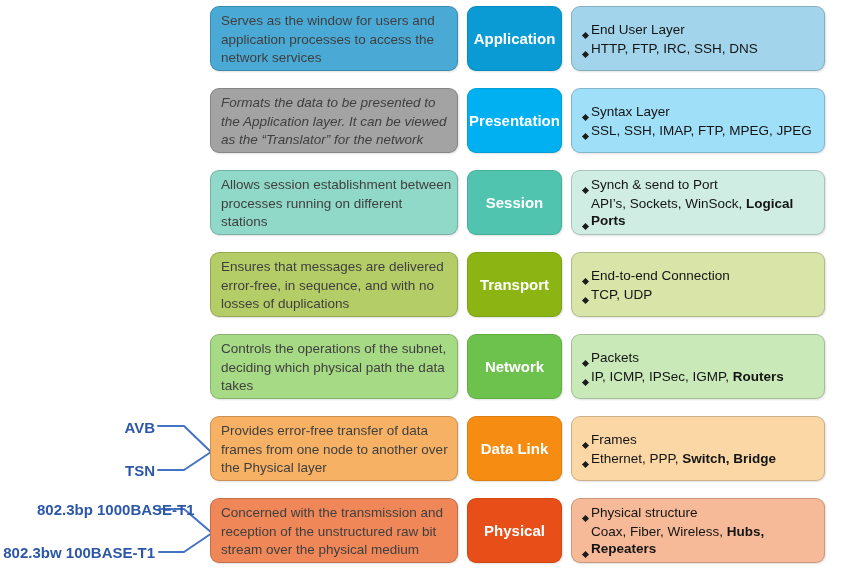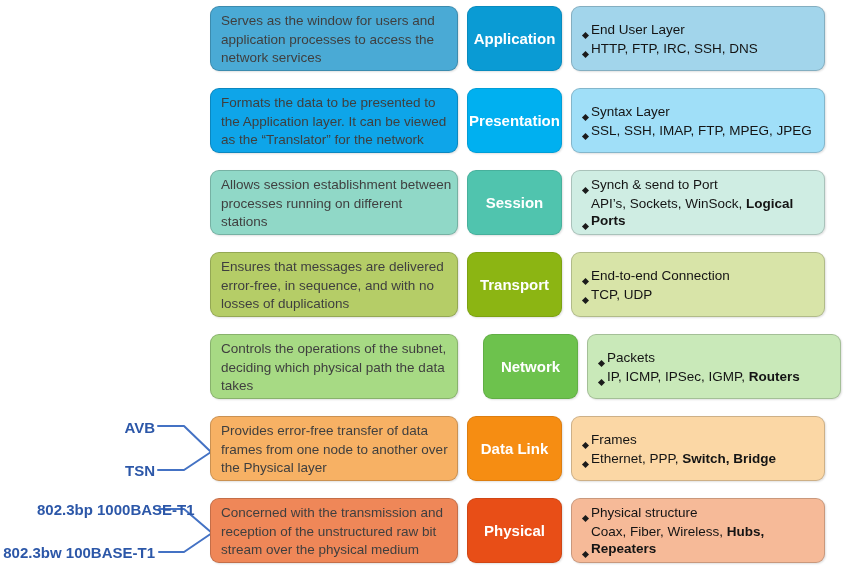--- a/index.html
+++ b/index.html
@@ -72,21 +72,21 @@
             <span><span>End User Layer</span></span>
           </div>
           <div class="bline">
             <span class="diamond"></span>
             <span><span>HTTP, FTP, IRC, SSH, DNS</span></span>
           </div>
         </div>
     </div>
 
     <div class="row">
-      <div class="desc" style="background: #0ea5e9;">Formats the data to be presented to the Application layer. It can be viewed as the “Translator” for the network</div>
+      <div class="desc" style="background: #a3a3a3; font-style: italic;">Formats the data to be presented to the Application layer. It can be viewed as the “Translator” for the network</div>
       <div class="label" style="background: rgb(0, 176, 240);">Presentation</div>
       <div class="right" style="background: rgb(160, 223, 248);">
           <div class="bline">
             <span class="diamond"></span>
             <span><span>Syntax Layer</span></span>
           </div>
           <div class="bline">
             <span class="diamond"></span>
             <span><span>SSL, SSH, IMAP, FTP, MPEG, JPEG</span></span>
           </div>
@@ -118,21 +118,21 @@
           </div>
           <div class="bline">
             <span class="diamond"></span>
             <span><span>TCP, UDP</span></span>
           </div>
         </div>
     </div>
 
     <div class="row">
       <div class="desc" style="background: rgb(167, 218, 132);">Controls the operations of the subnet, deciding which physical path the data takes</div>
-      <div class="label" style="background: rgb(109, 194, 77); margin-left: 16px;">Network</div>
+      <div class="label" style="background: rgb(109, 194, 77);">Network</div>
       <div class="right" style="background: rgb(201, 233, 185);">
           <div class="bline">
             <span class="diamond"></span>
             <span><span>Packets</span></span>
           </div>
           <div class="bline">
             <span class="diamond"></span>
             <span><span>IP, ICMP, IPSec, IGMP, </span><b>Routers</b></span>
           </div>
         </div>

